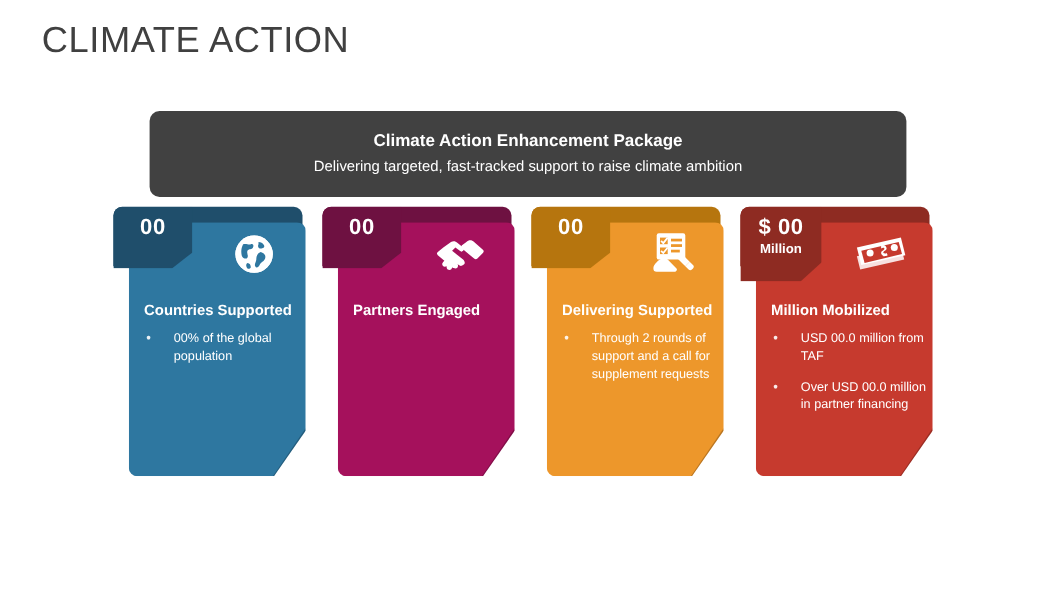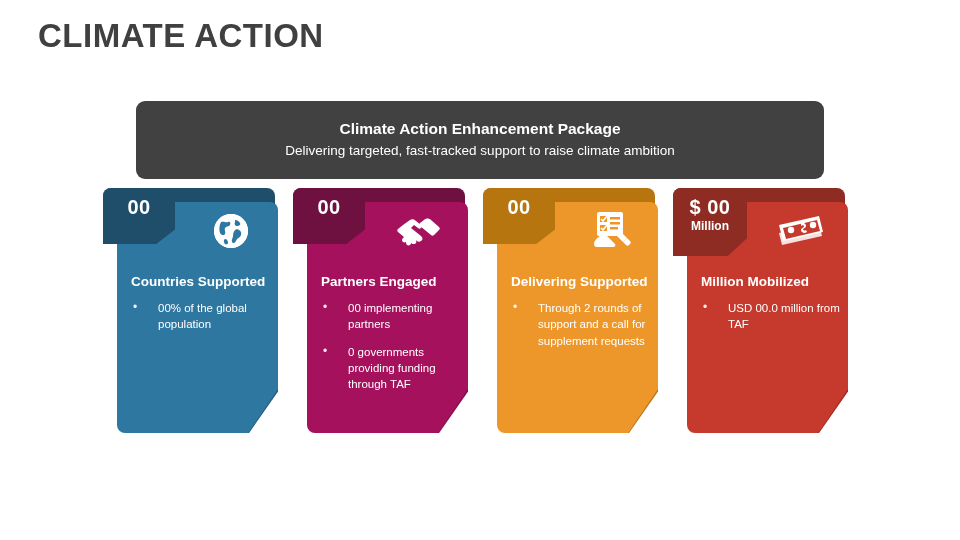--- a/index.html
+++ b/index.html
@@ -14,21 +14,21 @@
     font-family: "Liberation Sans", sans-serif;
     position: relative;
   }
 
   
   .slide-title {
     position: absolute;
     left: 38px;
     top: 16px;
     font-size: 33px;
-    font-weight: bold;
+    font-weight: normal;
     letter-spacing: 0.5px;
     color: #404040;
     line-height: 1.2;
   }
 
   
   .banner {
     position: absolute;
     left: 136px;
     top: 101px;
@@ -239,24 +239,20 @@
     <div class="card-icon">
       <svg width="48" height="40" viewBox="0 0 48 40">
         <g fill="#ffffff">
           <path d="M6 14 l7 -5 c2 -1 4 -1 6 1 l5 4 c1 1 1 2 0 3 c-1 1 -2 1 -3 0 l-4 -3 l-3 3 l10 8 c2 2 2 4 0 5 c-1 1 -3 1 -4 0 l-1 -1 c1 2 0 4 -2 4 c-1 0 -2 0 -3 -1 c0 2 -2 3 -4 2 c-1 -1 -1 -2 -1 -3 c-2 1 -4 0 -4 -2 c0 -1 1 -2 2 -3 l-6 -5 c-1 -1 -1 -2 0 -3 Z"></path>
           <path d="M27 9 c2 -2 5 -2 7 0 l8 7 c1 1 1 2 0 3 l-5 5 c-1 1 -2 1 -3 0 l-11 -9 c-1 -1 -1 -2 0 -3 Z"></path>
           <path d="M10 27 c1 -1 3 -1 4 0 c1 1 1 3 0 4 c-1 1 -3 1 -4 0 c-1 -1 -1 -3 0 -4 Z"></path>
         </g>
       </svg>
     </div>
     <div class="card-title">Partners Engaged</div>
-    <ul class="card-list">
-      <li>00 implementing partners</li>
-      <li>0 governments providing funding through TAF</li>
-    </ul>
   </div>
 
   <div class="card card-3">
     <div class="card-back" style="background: rgb(182, 117, 14);"></div>
     <div class="card-body" style="background: rgb(237, 151, 43);">
       <div class="card-body-shade"></div>
     </div>
     <div class="ribbon" style="background: rgb(182, 117, 14);">
       <div class="ribbon-num">00</div>
     </div>
@@ -310,16 +306,17 @@
           <circle cx="37" cy="12" r="3.2"></circle>
           <path d="M25 10 c3 -1 5 1 5 3 c0 2 -3 2 -3 4 c0 1 2 1 3 0 l1 2 c-3 2 -6 0 -6 -2 c0 -2 3 -2 3 -4 c0 -1 -2 -1 -3 0 Z"></path>
           <rect x="25.5" y="7.5" width="1.4" height="3" transform="rotate(-12 26 9)"></rect>
           <rect x="27" y="17" width="1.4" height="3" transform="rotate(-12 27.7 18.5)"></rect>
         </g>
       </svg>
     </div>
     <div class="card-title">Million Mobilized</div>
     <ul class="card-list">
       <li>USD 00.0 million from TAF</li>
+      <li>Over USD 00.0 million in partner financing</li>
     </ul>
   </div>
 
 </div>
 
 </body></html>

